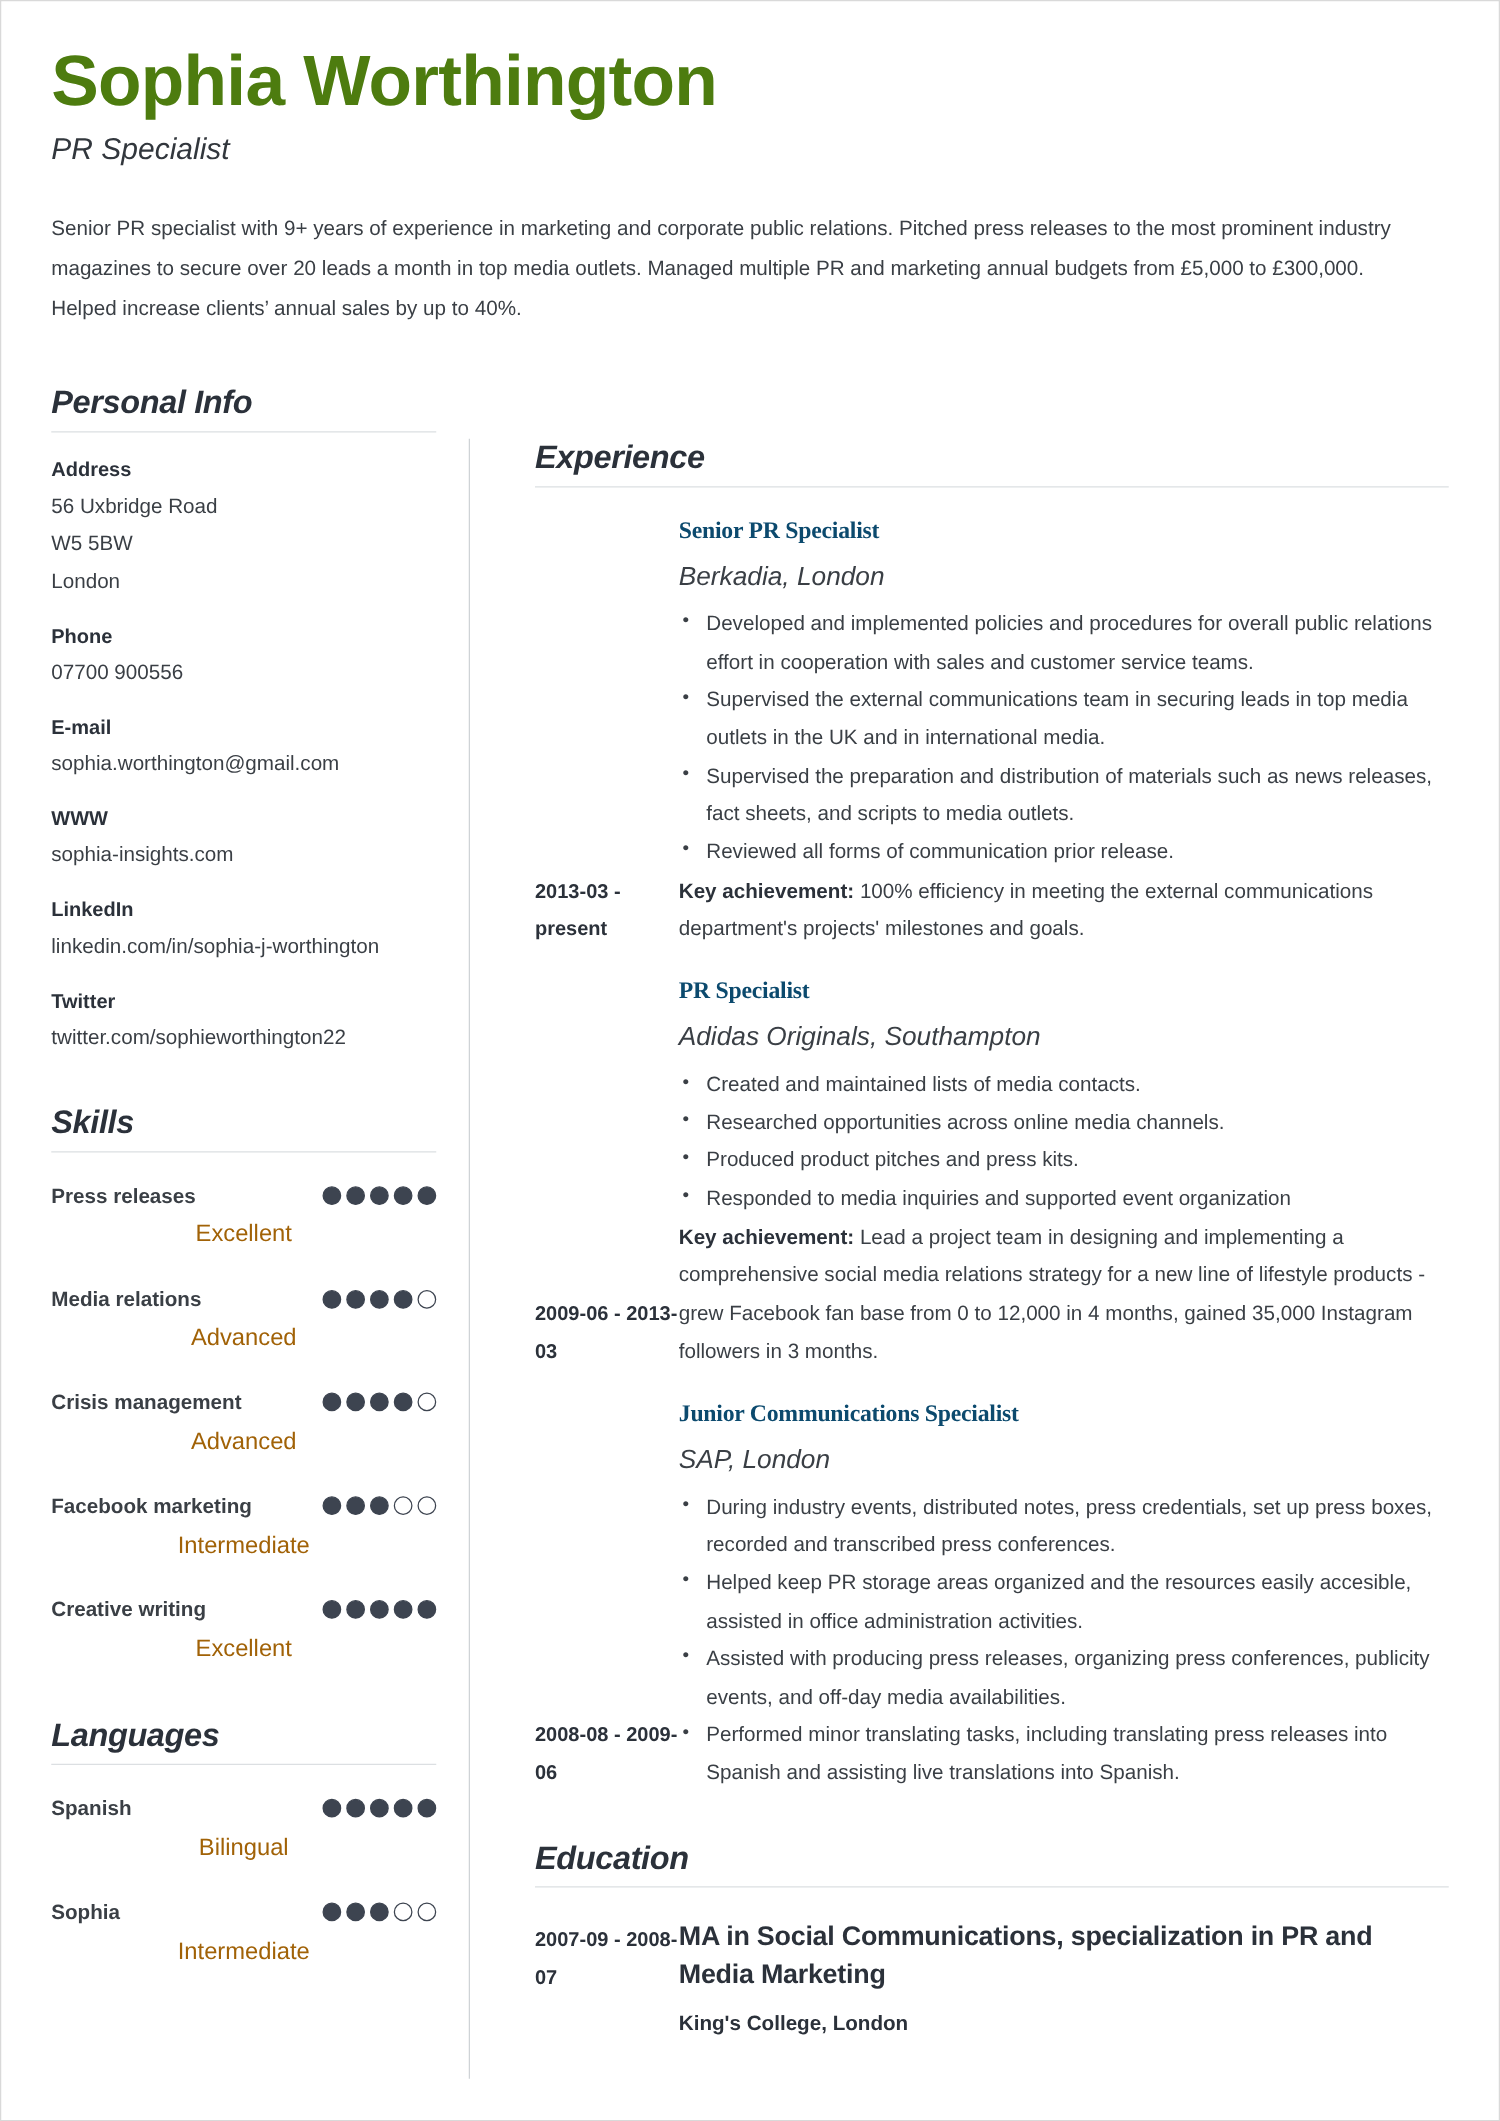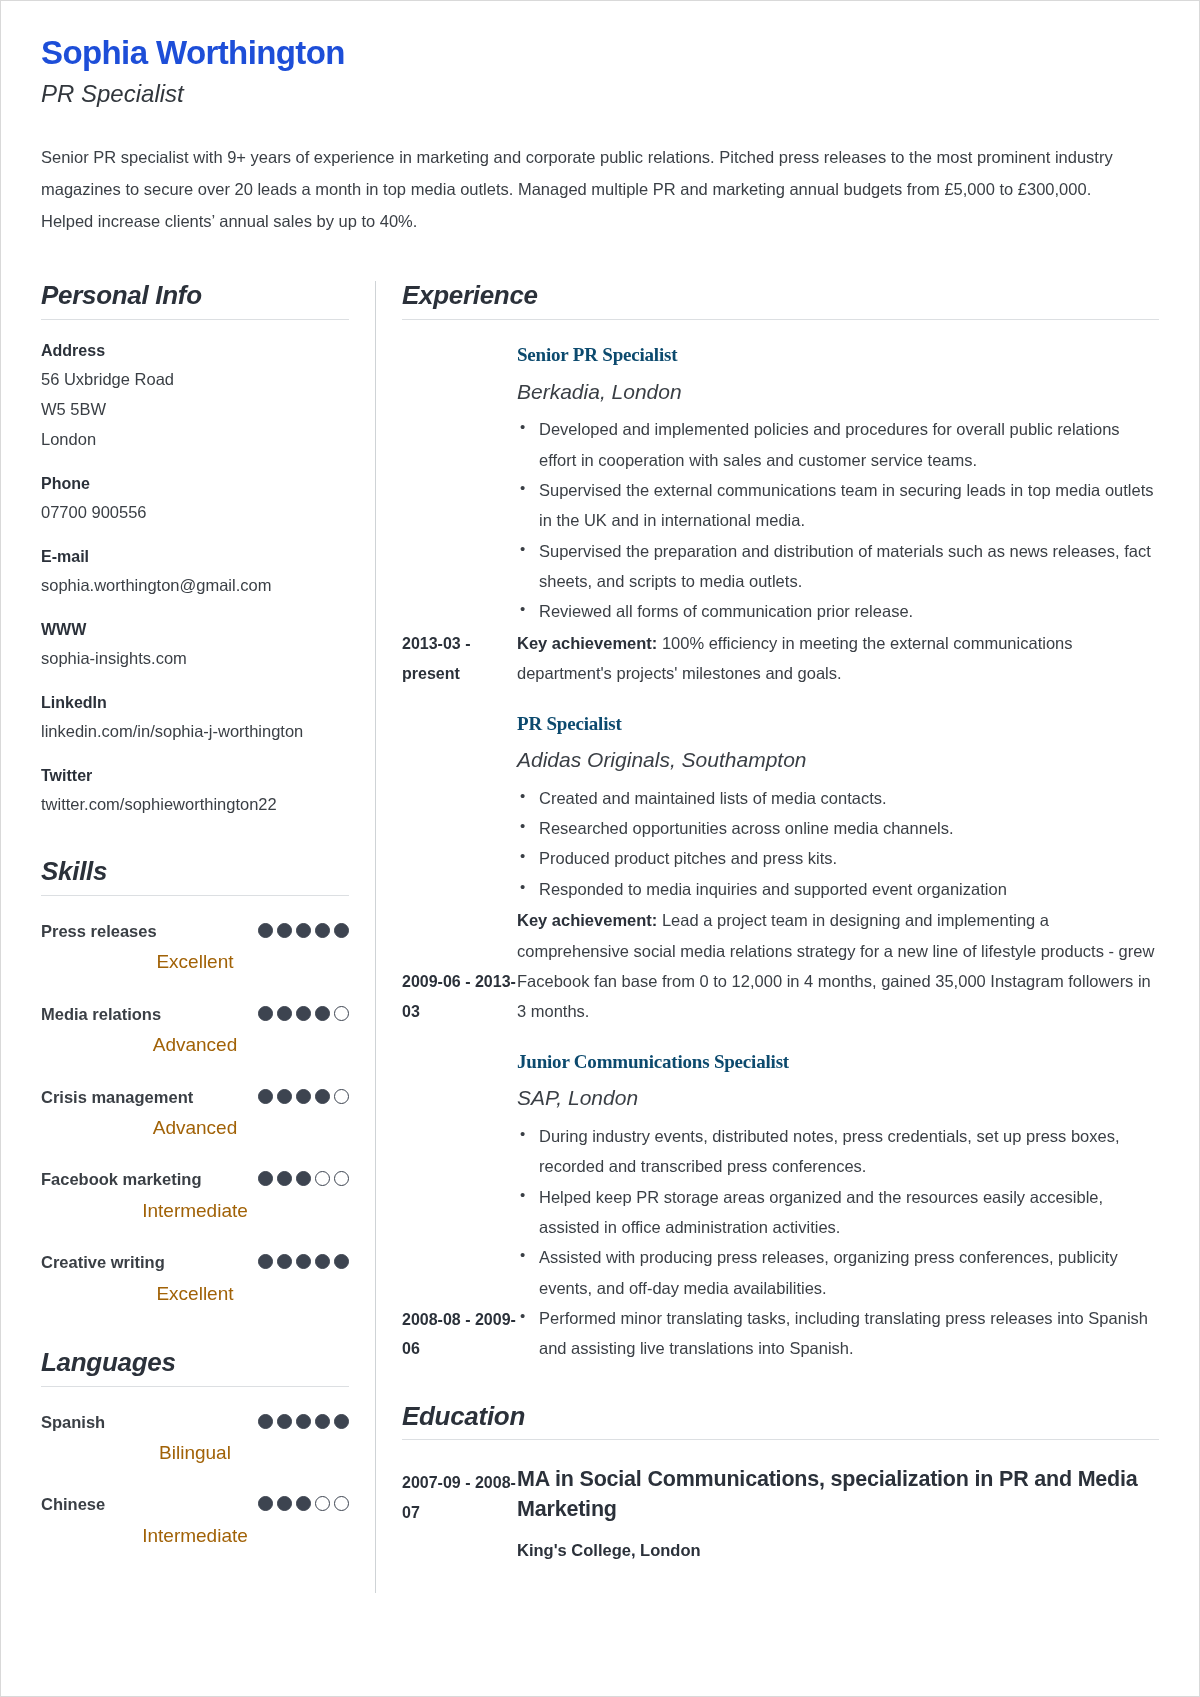--- a/index.html
+++ b/index.html
@@ -21,24 +21,24 @@
     min-height: 1697px;
     background: #ffffff;
     border: 1px solid #d9d9d9;
     padding: 26px 40px 0 40px;
   }
 
   
   .header { padding: 8px 0 0 0; }
 
   .full-name {
-    font-size: 33px;
+    font-size: 57px;
     font-weight: bold;
     letter-spacing: -0.6px;
-    color: #1d4ed8;
+    color: #4d7c0f;
     line-height: 1.08;
   }
 
   .job-title {
     font-size: 24px;
     font-style: italic;
     color: #32373d;
     margin-top: 9px;
     line-height: 1.2;
   }
@@ -60,22 +60,23 @@
 
   .col-left {
     width: 334px;
     flex: 0 0 334px;
     padding-right: 26px;
   }
 
   .col-right {
     flex: 1 1 auto;
     border-left: 1px solid #cfd3d6;
-    padding-left: 26px;
+    padding-left: 52px;
     padding-bottom: 30px;
+    margin-top: 44px;
   }
 
   
   .section-title {
     font-size: 26px;
     font-weight: bold;
     color: #2b313a;
     letter-spacing: -0.3px;
     line-height: 1.1;
     padding-bottom: 9px;
@@ -362,21 +363,21 @@
                   <span class="dot filled"></span>
                   <span class="dot filled"></span>
                   <span class="dot filled"></span>
                   <span class="dot filled"></span>
                 </div>
               </div>
               <div class="rating-level">Bilingual</div>
             </div>
             <div class="rating-row">
               <div class="rating-top">
-                <div class="rating-name">Chinese</div>
+                <div class="rating-name">Sophia</div>
                 <div class="dots">
                   <span class="dot filled"></span>
                   <span class="dot filled"></span>
                   <span class="dot filled"></span>
                   <span class="dot"></span>
                   <span class="dot"></span>
                 </div>
               </div>
               <div class="rating-level">Intermediate</div>
             </div>

